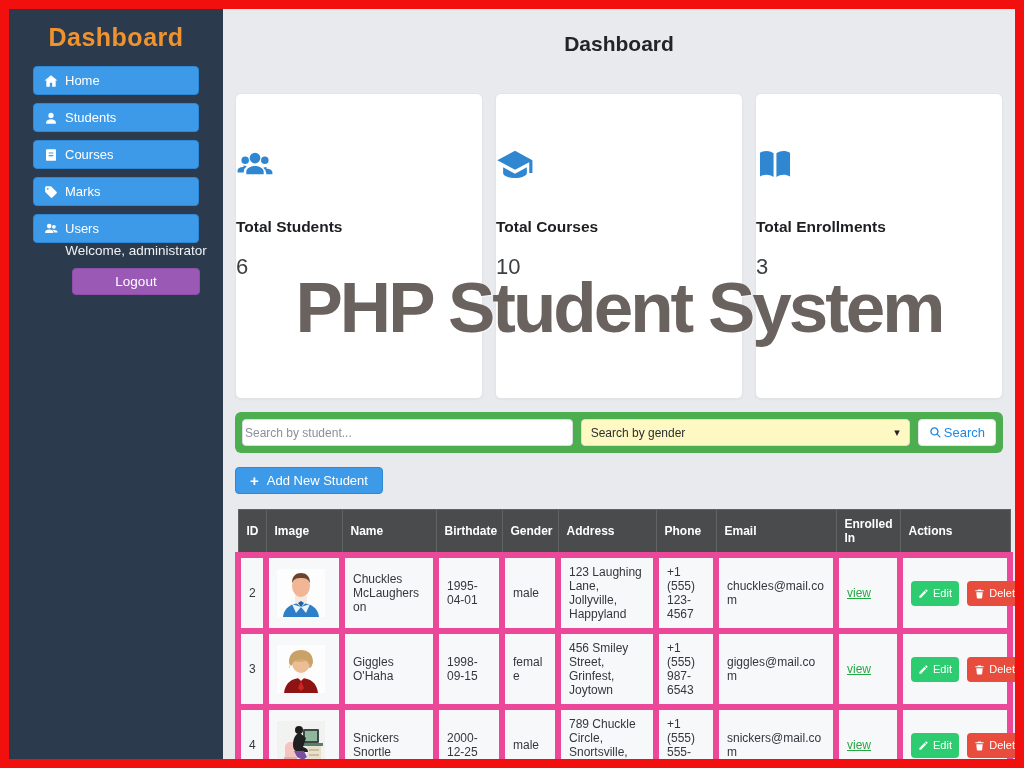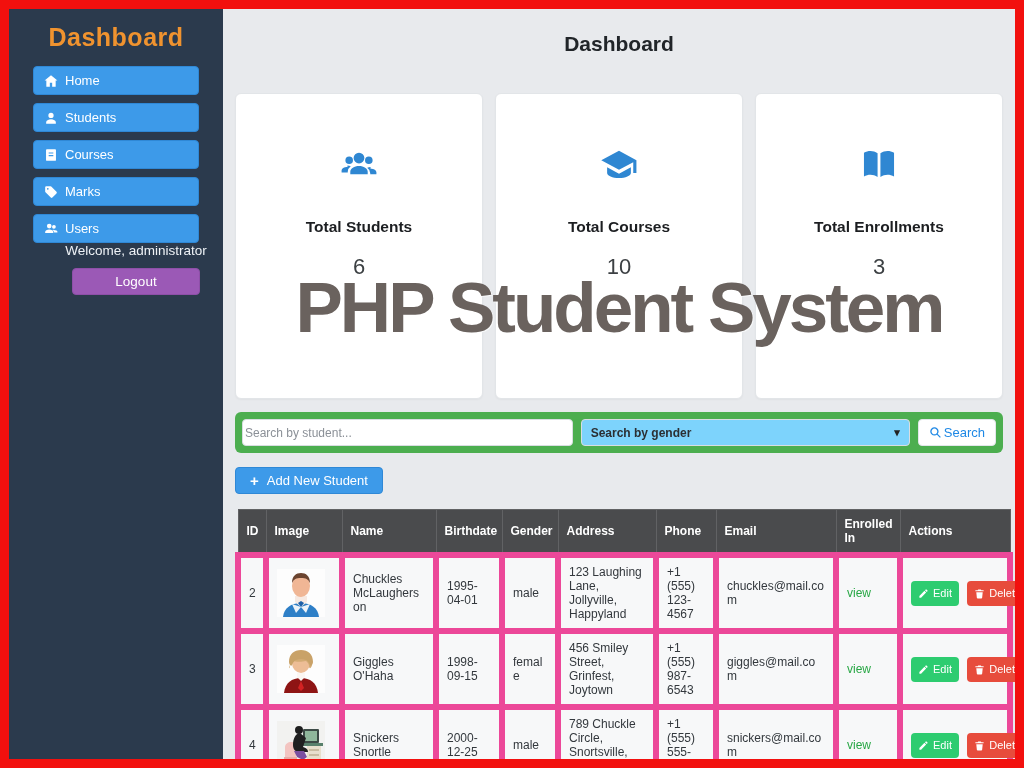--- a/index.html
+++ b/index.html
@@ -46,21 +46,21 @@
   
   .main { flex: 1; position: relative; overflow: hidden; padding: 0 12px; }
   .main-title {
     text-align: center; font-size: 21px; font-weight: bold; color: #212529;
     margin-top: 23px;
   }
 
   .cards { display: flex; gap: 12px; margin-top: 37px; }
   .card {
     flex: 1; background: #fff; border: 1px solid #e2e5e8; border-radius: 6px;
-    height: 306px; text-align: center; padding-top: 52px;
+    height: 306px; text-align: left; padding-top: 52px;
     box-shadow: 0 1px 2px rgba(0,0,0,0.04);
   }
   .card .card-icon { display: inline-flex; }
   .card .card-icon svg { width: 38px; height: 38px; fill: #2f87d2; }
   .card-label { font-size: 15.5px; font-weight: bold; color: #1c1e21; margin-top: 30px; }
   .card-value { font-size: 22px; color: #3c4043; margin-top: 18px; }
 
   .watermark {
     position: absolute; left: 0; right: 0; top: 258px;
     text-align: center; white-space: nowrap;
@@ -74,23 +74,23 @@
     margin-top: 13px; background: #4cae4f; border-radius: 6px;
     padding: 7px; display: flex; gap: 8px; align-items: center; height: 41px;
   }
   .search-input {
     flex: 1.05; height: 27px; border: 1px solid #d9dde1; border-radius: 4px;
     padding: 0 2px; font-size: 12px; font-family: "Liberation Sans", sans-serif;
     color: #333; outline: none;
   }
   .search-input::placeholder { color: #8b9097; }
   .gender-select {
-    flex: 1; height: 27px; background: #7dd3fc; border: 1px solid #d9dde1;
+    flex: 1; height: 27px; background: #fef9c3; border: 1px solid #d9dde1;
     border-radius: 4px; padding: 0 9px; font-size: 12px; color: #2b2f33;
-    display: flex; align-items: center; justify-content: space-between; cursor: pointer; font-weight: bold;
+    display: flex; align-items: center; justify-content: space-between; cursor: pointer;
   }
   .gender-select .chev { font-size: 11px; color: #222; }
   .search-btn {
     background: #fff; border: 1px solid #e3e6ea; border-radius: 4px;
     height: 27px; padding: 0 10px; display: flex; align-items: center; gap: 2px;
     color: #1e88e5; font-size: 13px; cursor: pointer;
   }
   .search-btn svg { width: 13px; height: 13px; stroke: #1e88e5; fill: none; stroke-width: 2.4; }
 
   
@@ -119,21 +119,21 @@
   .col-name { width: 94px; }
   .col-birth { width: 66px; }
   .col-gender { width: 56px; }
   .col-address { width: 98px; }
   .col-phone { width: 60px; }
   .col-email { width: 120px; }
   .col-enrolled { width: 64px; }
   .col-actions { width: 110px; }
 
   .avatar { width: 48px; height: 48px; display: block; }
-  .view-link { color: #28a745; cursor: pointer; margin-top: 19px; }
+  .view-link { color: #28a745; text-decoration: underline; cursor: pointer; margin-top: 19px; }
   .actions-cell { white-space: nowrap; }
   .edit-btn, .delete-btn {
     border: none; border-radius: 4px; color: #fff; font-size: 11px;
     height: 25px; padding: 0 7px; cursor: pointer;
     display: inline-flex; align-items: center; gap: 4px; vertical-align: middle;
   }
   .edit-btn { background: #2dcc70; margin-right: 5px; }
   .delete-btn { background: #e74c3c; }
   .edit-btn svg, .delete-btn svg { width: 11px; height: 11px; fill: #fff; }
 </style>

